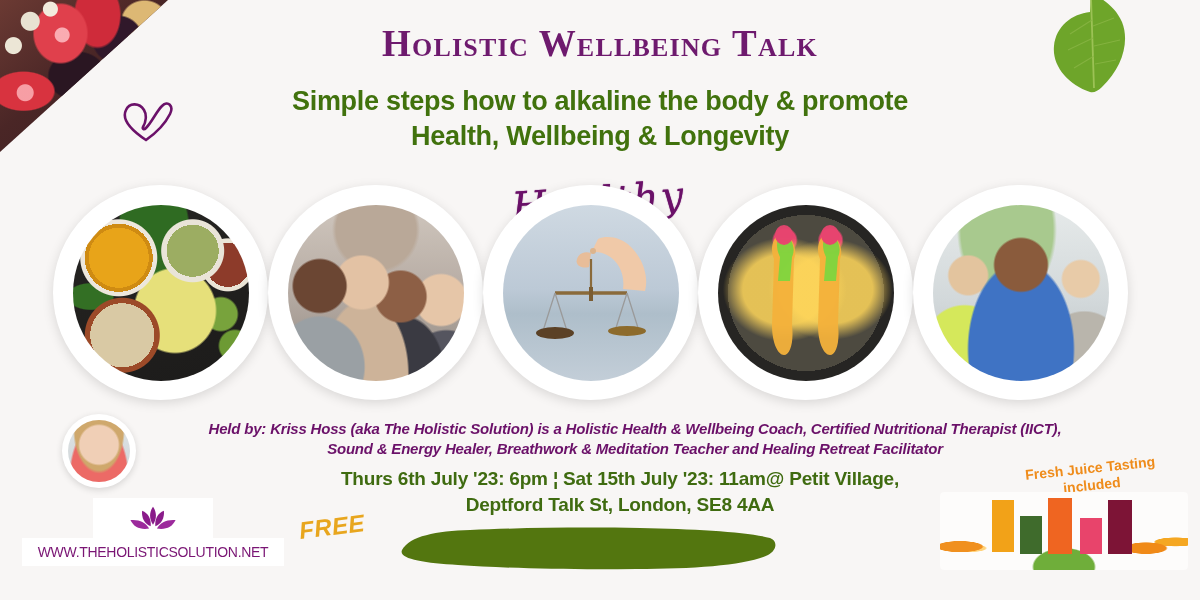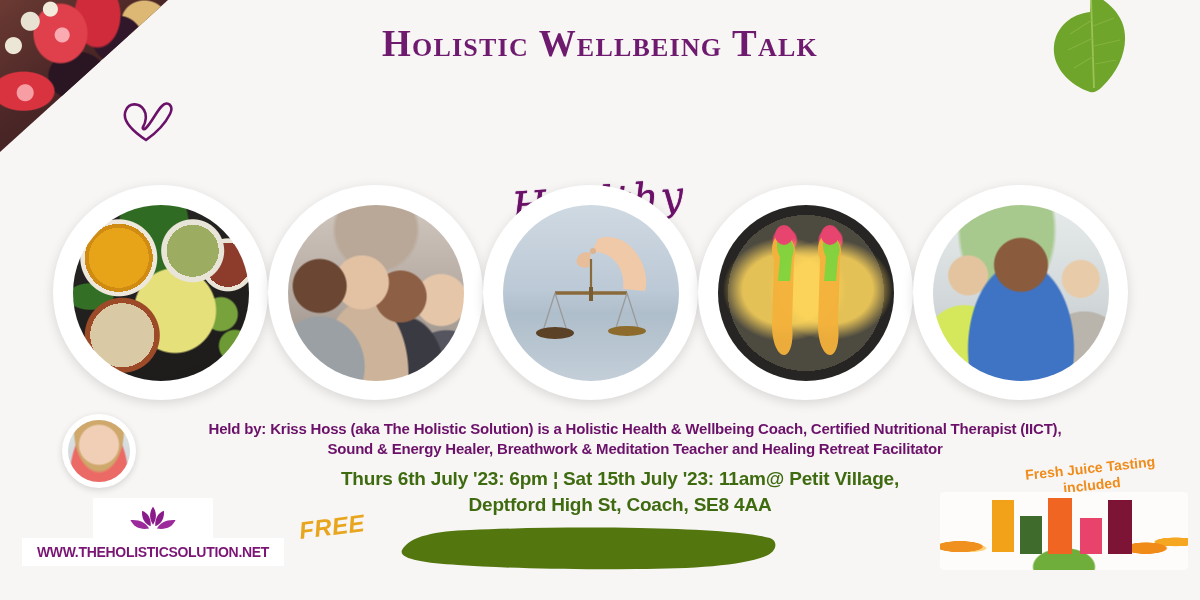--- a/index.html
+++ b/index.html
@@ -147,37 +147,38 @@
       radial-gradient(circle at 50% 40%, #f0cfb6 0 19px, transparent 21px),
       radial-gradient(ellipse at 50% 16%, #cfa86c 0 24px, transparent 26px),
       radial-gradient(ellipse at 50% 92%, #ec6a66 0 28px, transparent 30px),
       linear-gradient(180deg,#dfe4e6 0%,#cdd3d6 100%);
   }
 
   .held-by{
     position:absolute;left:130px;right:60px;top:419px;text-align:center;
     font-size:15px;font-weight:700;line-height:1.32;color:#6b1169;
     letter-spacing:-.2px;
+    font-style:italic;
   }
   .datetime{
     position:absolute;left:0;right:0;top:466px;text-align:center;
     font-size:19px;font-weight:700;line-height:1.35;color:#3f6b10;
     letter-spacing:-.2px;
     padding-left:40px;
   }
 
   
   .logo-card{
     position:absolute;left:93px;top:498px;width:120px;height:44px;background:#fff;
     display:flex;align-items:center;justify-content:center;
   }
   .url-card{
     position:absolute;left:22px;top:538px;width:262px;height:28px;background:#fff;
     display:flex;align-items:center;justify-content:center;
-    font-size:14px;font-weight:700;color:#7a1574;letter-spacing:-.3px;
+    font-size:14px;font-weight:400;color:#7a1574;letter-spacing:-.3px;
   }
 
   .free-badge{
     position:absolute;left:299px;top:513px;
     font-size:24px;font-weight:700;font-style:italic;color:#e8a61e;
     transform:rotate(-7deg);letter-spacing:.5px;
   }
 
   
   .cta{
@@ -229,20 +230,24 @@
 
   <div class="leaf">
     <svg viewBox="0 0 110 110" width="110" height="110">
       <path d="M52 2 C50 2 49 4 49 6 L48 20 C30 22 14 34 12 54 C10 74 26 92 48 100 C52 101 56 99 60 95 C80 76 88 50 80 30 C74 16 62 8 52 2 Z" fill="#6ea52a"></path>
       <path d="M49 6 L52 96" stroke="#9cc255" stroke-width="1.8" fill="none"></path>
       <path d="M50 28 L28 42 M51 46 L26 58 M52 64 L32 76 M51 34 L72 26 M52 54 L78 48 M53 72 L74 68" stroke="#8ab545" stroke-width="1.1" fill="none" opacity=".8"></path>
     </svg>
   </div>
 
   <div class="title">Holistic Wellbeing Talk</div>
+  <div class="subtitle">
+    <div>Simple steps how to alkaline the body &amp; promote</div>
+    <div>Health, Wellbeing &amp; Longevity</div>
+  </div>
 
   <div class="script-word">Healthy Living</div>
 
   <div class="circle-row">
     <div class="connector" style="left:241px"></div>
     <div class="connector" style="left:456px"></div>
     <div class="connector" style="left:671px"></div>
     <div class="connector" style="left:886px"></div>
 
     <div class="circ" style="left:53px">
@@ -291,21 +296,21 @@
   <div class="presenter">
     <div class="face"></div>
   </div>
   <div class="held-by">
     <div>Held by: Kriss Hoss (aka The Holistic Solution) is a Holistic Health &amp; Wellbeing Coach, Certified Nutritional Therapist (IICT),</div>
     <div>Sound &amp; Energy Healer, Breathwork &amp; Meditation Teacher and Healing Retreat Facilitator</div>
   </div>
 
   <div class="datetime">
     <div>Thurs 6th July '23: 6pm ¦ Sat 15th July '23: 11am@ Petit Village,</div>
-    <div>Deptford High St, Coach, SE8 4AA</div>
+    <div>Deptford Talk St, London, SE8 4AA</div>
   </div>
 
   <div class="logo-card">
     <svg viewBox="0 0 90 40" width="70" height="34">
       <path d="M45 3 C40 10 40 19 45 26 C50 19 50 10 45 3 Z" fill="#8a1c8a"></path>
       <path d="M31 8 C30 17 34 25 42 28 C43 19 39 11 31 8 Z" fill="#8a1c8a"></path>
       <path d="M59 8 C60 17 56 25 48 28 C47 19 51 11 59 8 Z" fill="#8a1c8a"></path>
       <path d="M16 20 C20 29 29 33 40 31 C36 23 27 19 16 20 Z" fill="#9c2a9c"></path>
       <path d="M74 20 C70 29 61 33 50 31 C54 23 63 19 74 20 Z" fill="#9c2a9c"></path>
     </svg>

